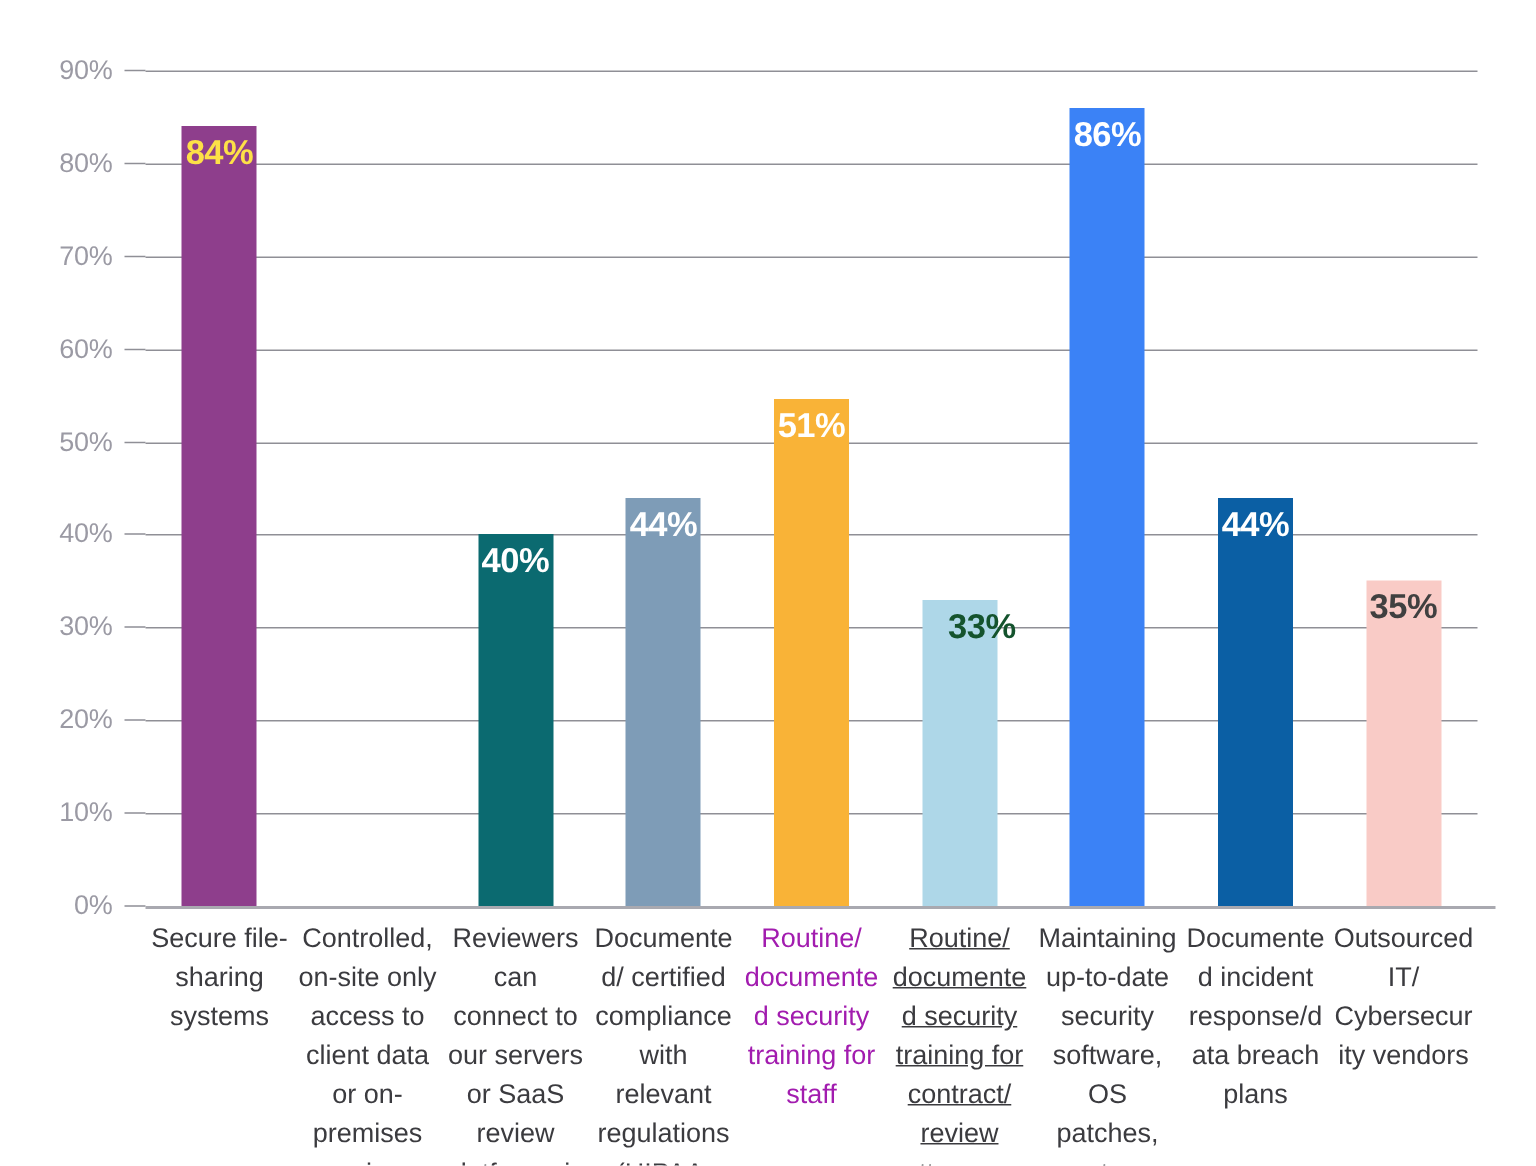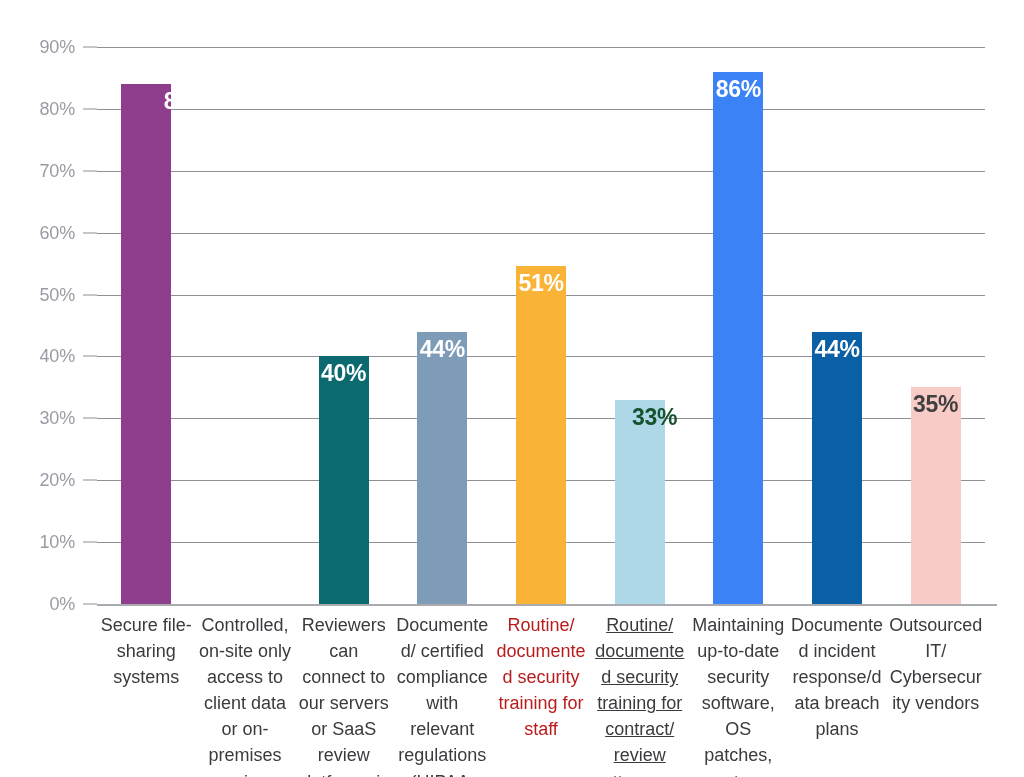--- a/index.html
+++ b/index.html
@@ -159,21 +159,21 @@
       <div class="gridline" style="top: 185.667px; background: rgb(143, 143, 150);"></div>
       <div class="gridline" style="top: 123.778px; background: rgb(143, 143, 150);"></div>
       <div class="gridline" style="top: 61.8889px; background: rgb(143, 143, 150);"></div>
       <div class="gridline" style="top: 0px; background: rgb(143, 143, 150);"></div>
     </div>
 
   <div class="baseline"></div>
 
   <div class="bars-layer" id="bars-layer">
       <div class="bar" title="Secure file-sharing systems — 84%" style="left: 24.3333px; height: 519.867px; background: rgb(142, 62, 140);">
-        <div class="bar-value" style="color: #ffffff; padding-left: 40px;">84%</div>
+        <div class="bar-value" style="color: #fde047;">84%</div>
       </div>
       <div class="bar" title="Reviewers can connect to our servers or SaaS review platform via VPN — 40%" style="left: 221.667px; height: 247.556px; background: rgb(11, 106, 112);">
         <div class="bar-value" style="color: rgb(255, 255, 255);">40%</div>
       </div>
       <div class="bar" title="Documented/ certified compliance with relevant regulations (HIPAA, SOC-2, etc.) — 44%" style="left: 320.333px; height: 272.311px; background: rgb(126, 156, 183);">
         <div class="bar-value" style="color: rgb(255, 255, 255);">44%</div>
       </div>
       <div class="bar" title="Routine/ documented security training for staff — 51%" style="left: 419px; height: 338px; background: rgb(249, 179, 55);">
         <div class="bar-value" style="color: rgb(255, 255, 255);">51%</div>
       </div>
@@ -189,20 +189,20 @@
       <div class="bar" title="Outsourced IT/ Cybersecurity vendors — 35%" style="left: 813.667px; height: 216.611px; background: rgb(249, 203, 198);">
         <div class="bar-value" style="color: #404040;">35%</div>
       </div>
     </div>
 
   <div class="cats-layer" id="cats-layer">
       <div class="cat-label" style="left: 1.33333px; width: 96px; color: rgb(59, 59, 63);">Secure file-sharing systems</div>
       <div class="cat-label" style="left: 100px; width: 96px; color: rgb(59, 59, 63);">Controlled, on-site only access to client data or on-premises review platform</div>
       <div class="cat-label" style="left: 198.667px; width: 96px; color: rgb(59, 59, 63);">Reviewers can connect to our servers or SaaS review platform via VPN</div>
       <div class="cat-label" style="left: 297.333px; width: 96px; color: rgb(59, 59, 63);">Documented/ certified compliance with relevant regulations (HIPAA, SOC-2, etc.)</div>
-      <div class="cat-label" style="left: 396px; width: 96px; color: #b91c1c;">Routine/ documented security training for staff</div>
+      <div class="cat-label" style="left: 396px; width: 96px; color: #a21caf;">Routine/ documented security training for staff</div>
       <div class="cat-label" style="left: 494.667px; width: 96px; color: rgb(59, 59, 63); text-decoration: underline;">Routine/ documented security training for contract/ review attorneys</div>
       <div class="cat-label" style="left: 593.333px; width: 96px; color: rgb(59, 59, 63);">Maintaining up-to-date security software, OS patches, etc.</div>
       <div class="cat-label" style="left: 692px; width: 96px; color: rgb(59, 59, 63);">Documented incident response/data breach plans</div>
       <div class="cat-label" style="left: 790.667px; width: 96px; color: rgb(59, 59, 63);">Outsourced IT/ Cybersecurity vendors</div>
     </div>
 
 </div>
 
 </body></html>

